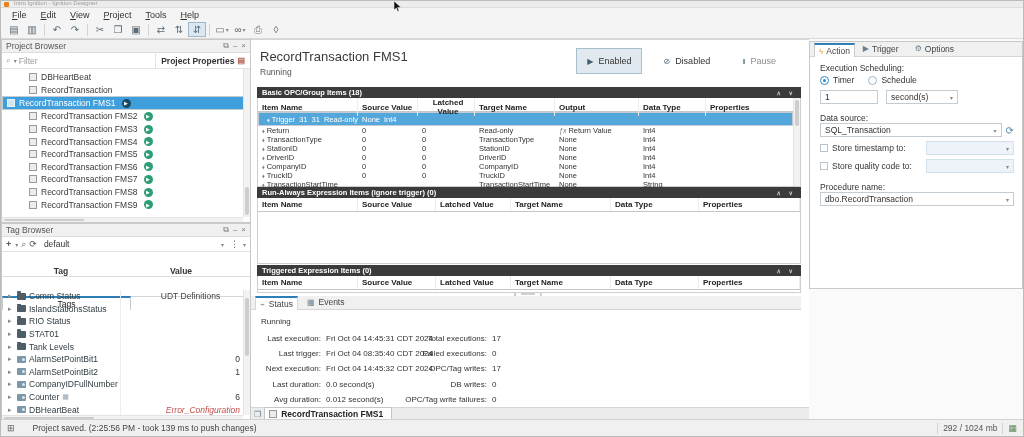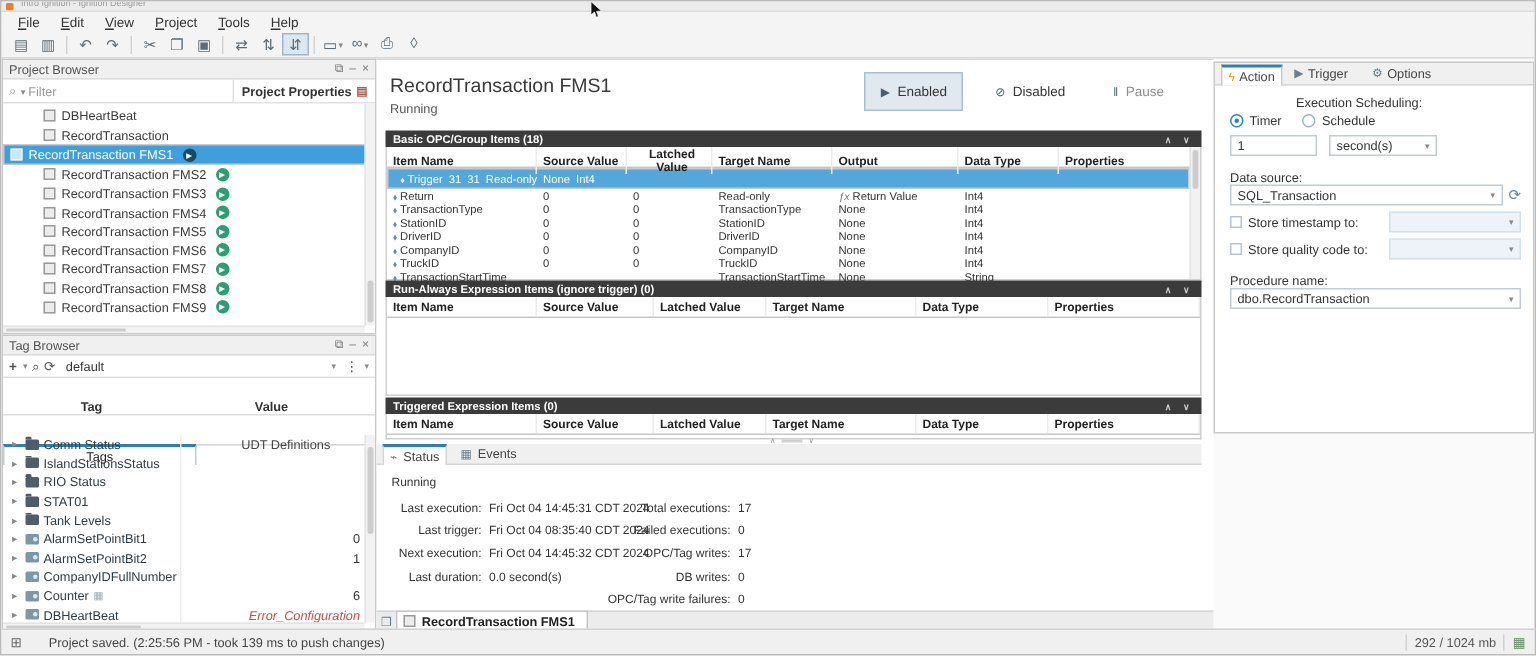--- a/index.html
+++ b/index.html
@@ -584,20 +584,24 @@
             <span class="sp-val">Fri Oct 04 08:35:40 CDT 2024</span>
           </div>
           <div class="sp-row">
             <span class="sp-lbl">Next execution:</span>
             <span class="sp-val">Fri Oct 04 14:45:32 CDT 2024</span>
           </div>
           <div class="sp-row">
             <span class="sp-lbl">Last duration:</span>
             <span class="sp-val">0.0 second(s)</span>
           </div>
+          <div class="sp-row">
+            <span class="sp-lbl">Avg duration:</span>
+            <span class="sp-val">0.012 second(s)</span>
+          </div>
         </div>
       <div class="sp-col" id="sp-right">
           <div class="sp-row">
             <span class="sp-lbl">Total executions:</span>
             <span class="sp-val">17</span>
           </div>
           <div class="sp-row">
             <span class="sp-lbl">Failed executions:</span>
             <span class="sp-val">0</span>
           </div>
@@ -634,21 +638,21 @@
         <div class="rp-tab">
           <span class="ti tri">▶</span>
           <span>Trigger</span>
         </div>
         <div class="rp-tab">
           <span class="ti gear">⚙</span>
           <span>Options</span>
         </div>
       </div>
 
-    <div class="rp-lbl" style="top:21px;margin-left:44px;">Execution Scheduling:</div>
+    <div class="rp-lbl" style="top:21px;">Execution Scheduling:</div>
 
     <div class="rp-radios">
       <div class="rrow">
         <span class="radio on"></span>
         <span>Timer</span>
       </div>
       <div class="rrow">
         <span class="radio"></span>
         <span>Schedule</span>
       </div>

